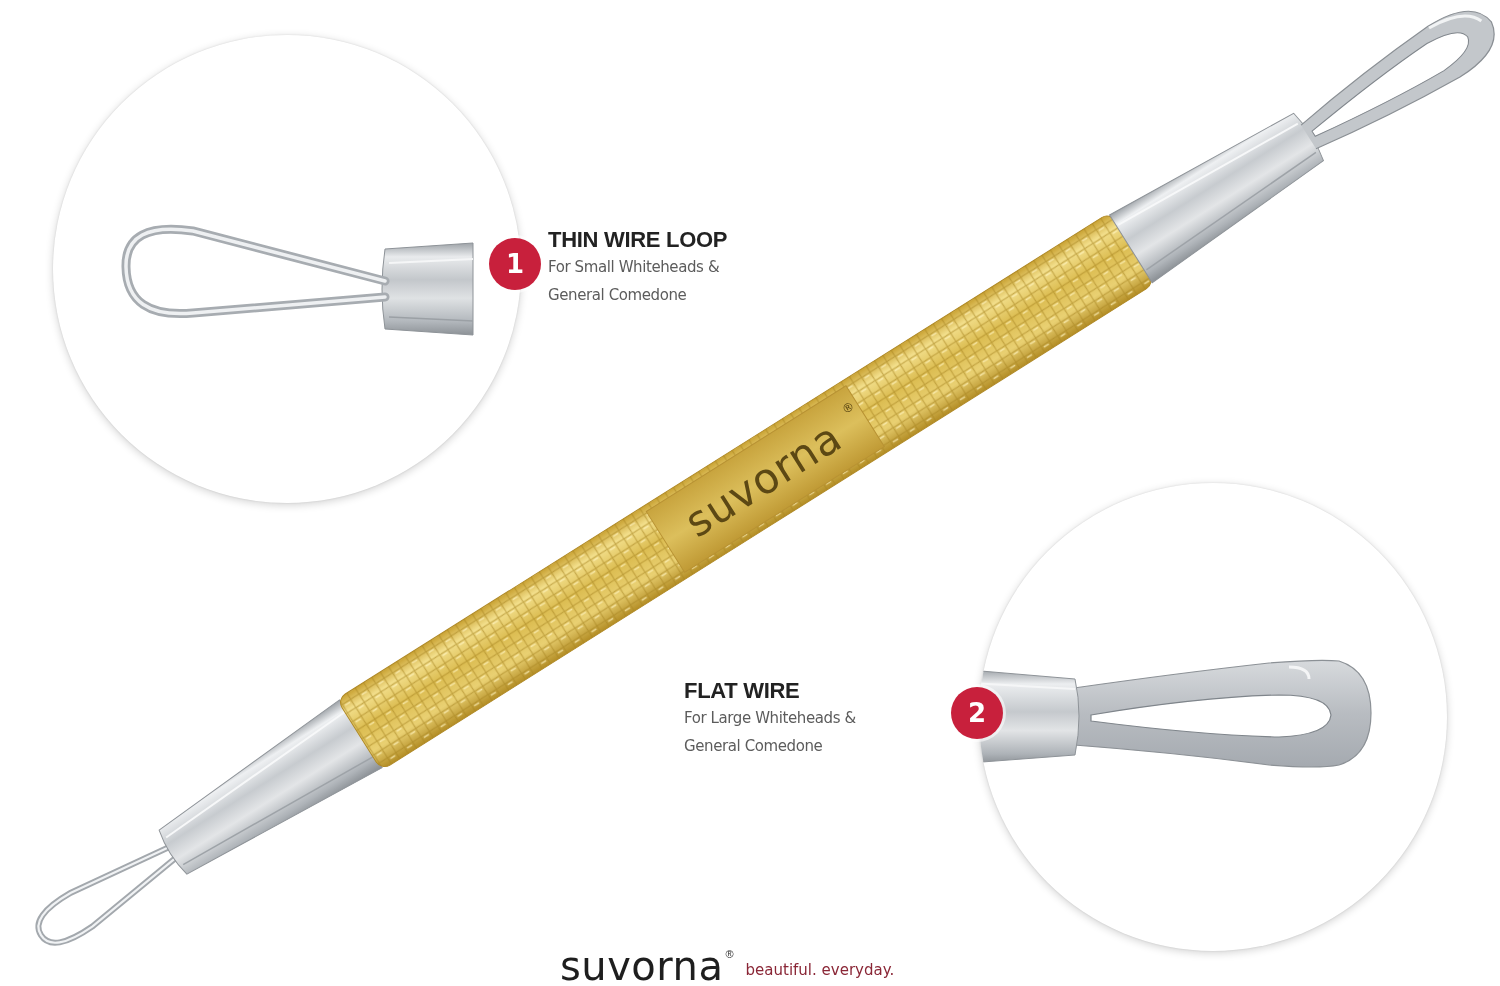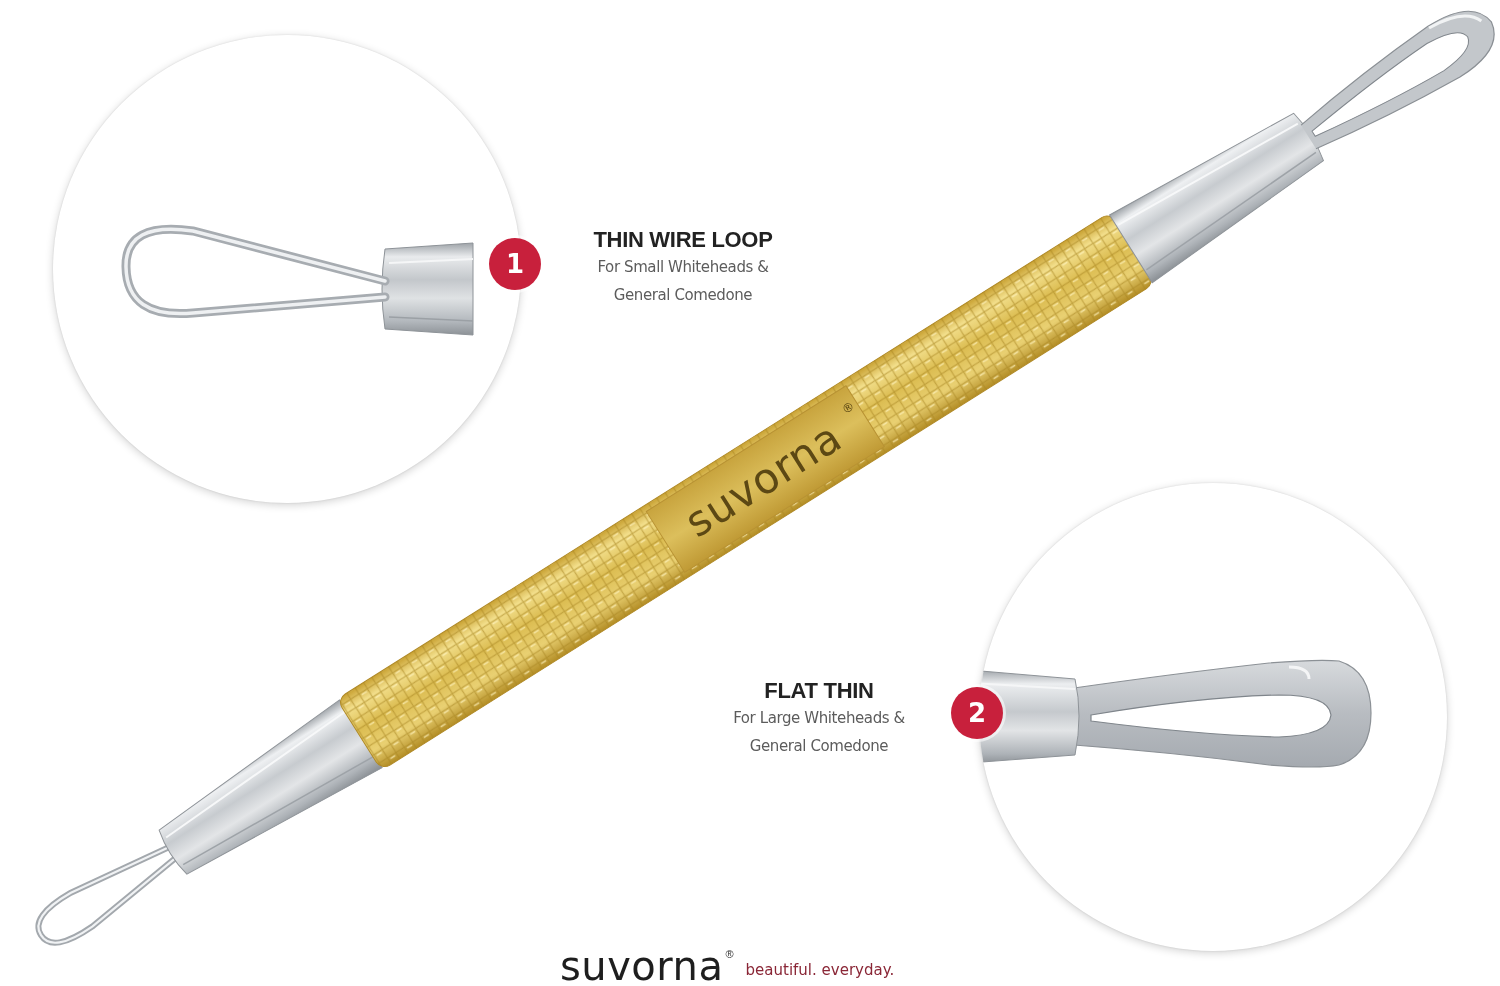--- a/index.html
+++ b/index.html
@@ -1,21 +1,21 @@
 <!DOCTYPE html>
 <html><head>
 <meta charset="utf-8">
 <style>
   html, body { margin:0; padding:0; background:#ffffff; }
   body { width:1500px; height:986px; position:relative; overflow:hidden; font-family:"Liberation Sans", sans-serif; }
   .stage { position:absolute; left:0; top:0; width:1500px; height:986px; }
   .zoom-circle { position:absolute; border-radius:50%; background:#ffffff; box-shadow: 0 2px 8px rgba(0,0,0,0.18), 0 0 2px rgba(0,0,0,0.12); overflow:hidden; }
   .zoom-circle svg { position:absolute; left:0; top:0; }
   .badge { position:absolute; width:52px; height:52px; border-radius:50%; background:#c8203c; color:#ffffff; font-weight:bold; font-size:26px; display:flex; align-items:center; justify-content:center; box-shadow: 0 0 0 3px rgba(255,255,255,0.55); font-family:"DejaVu Sans", sans-serif; }
-  .callout { position:absolute; text-align:center; color:#5a5a5a; }
+  .callout { position:absolute; text-align:left; color:#5a5a5a; }
   .callout .title { font-family:"Liberation Sans", sans-serif; font-weight:bold; font-size:22px; color:#222222; letter-spacing:-0.3px; line-height:27px; }
   .callout .desc { font-family:"DejaVu Sans", sans-serif; font-size:15px; color:#5c5c5c; line-height:28px; font-weight:normal; letter-spacing:-0.4px;}
   .footer { position:absolute; left:560px; top:938px; display:flex; align-items:baseline; }
   .footer .brand { font-family:"DejaVu Sans", sans-serif; font-size:40px; color:#1e1e1e; font-weight:normal; letter-spacing:0.5px; }
   .footer .reg { font-size:11px; color:#333; position:relative; top:-22px; margin-left:2px; }
   .footer .tag { font-family:"DejaVu Sans", sans-serif; font-size:15px; color:#8a2636; margin-left:12px; position:relative; top:-5px;margin-top:28px; }
   .tool { position:absolute; left:0; top:0; }
 </style>
 </head>
 <body>
@@ -131,21 +131,21 @@
   <div class="badge" style="left:489px; top:238px;">1</div>
   <div class="badge" style="left:951px; top:687px;">2</div>
 
   <div class="callout" style="left:548px; top:226px; width:270px;">
     <div class="title">THIN WIRE LOOP</div>
     <div class="desc">For Small Whiteheads &amp;</div>
     <div class="desc">General Comedone</div>
   </div>
 
   <div class="callout" style="left:684px; top:677px; width:270px;">
-    <div class="title">FLAT THIN</div>
+    <div class="title">FLAT WIRE</div>
     <div class="desc">For Large Whiteheads &amp;</div>
     <div class="desc">General Comedone</div>
   </div>
 
   <div class="footer">
     <span class="brand">suvorna</span>
     <span class="reg">®</span>
     <span class="tag">beautiful. everyday.</span>
   </div>
 </div>

